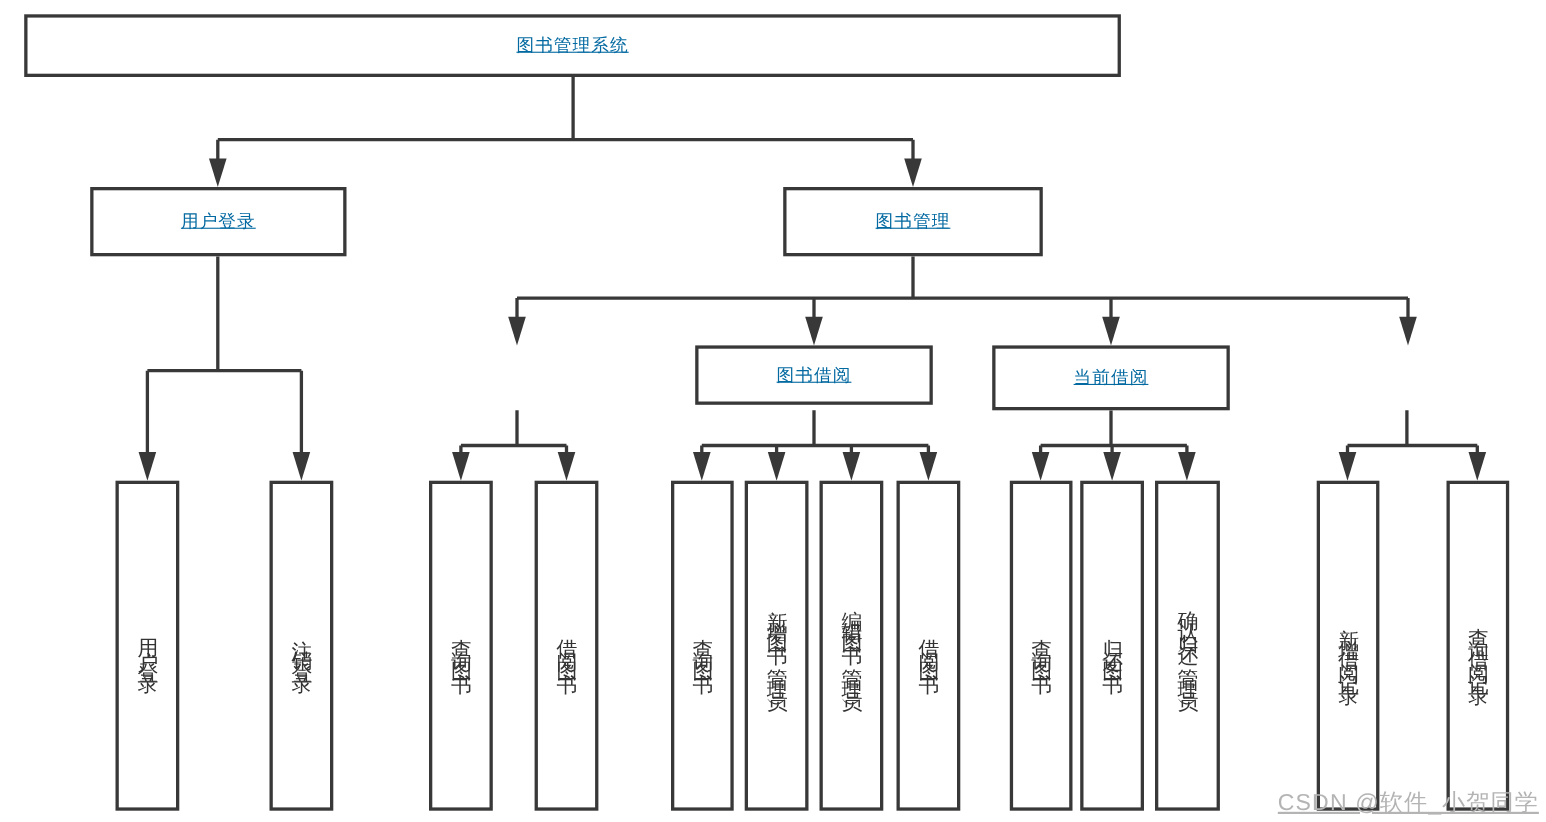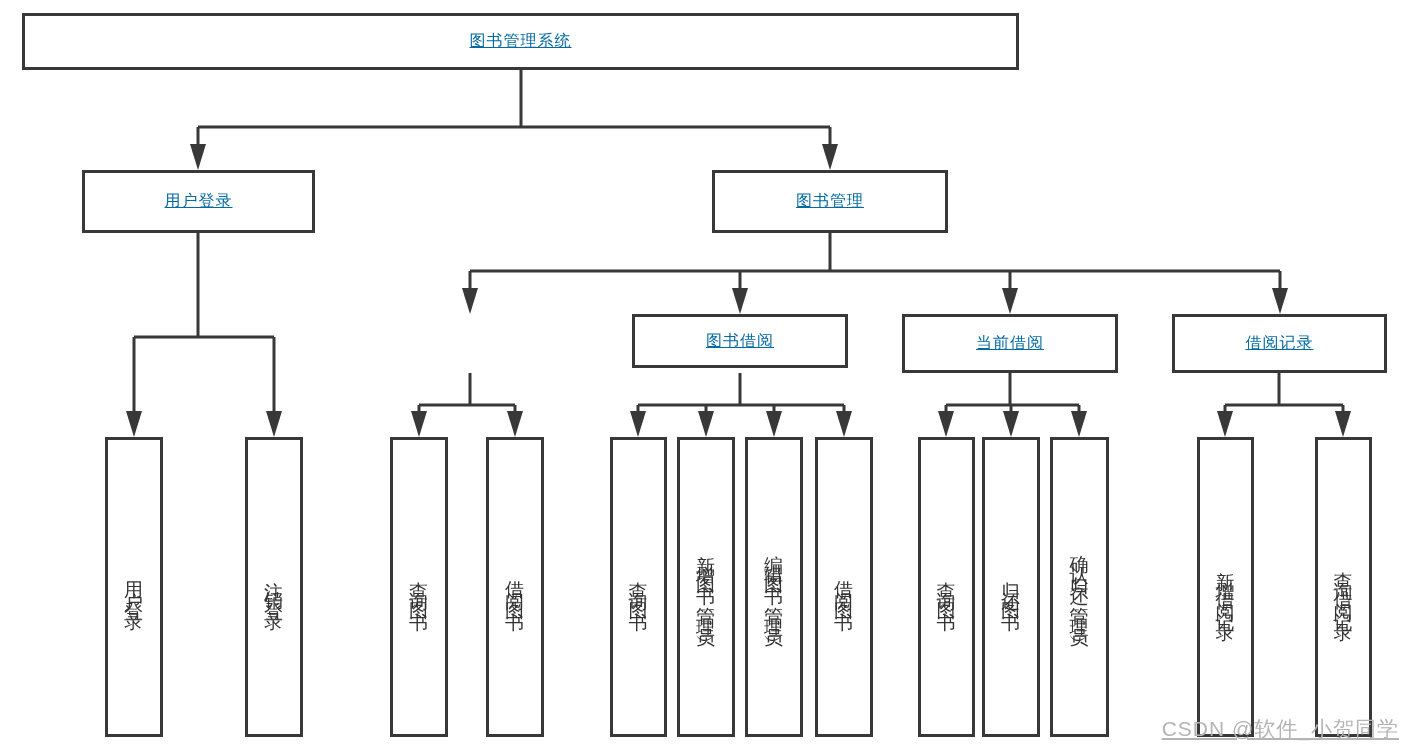--- a/index.html
+++ b/index.html
@@ -113,23 +113,20 @@
   <div class="hbox" style="left:712px;top:170px;width:236px;height:63px">
     <span class="hlabel">图书管理</span>
   </div>
 
   <div class="hbox" style="left:632px;top:314px;width:216px;height:54px">
     <span class="hlabel">图书借阅</span>
   </div>
   <div class="hbox" style="left:902px;top:314px;width:216px;height:59px">
     <span class="hlabel">当前借阅</span>
   </div>
-  <div class="hbox" style="left:1172px;top:314px;width:215px;height:59px">
-    <span class="hlabel">借阅记录</span>
-  </div>
 
   <div class="vbox" style="left:105px;top:437px;width:58px;height:300px">
     <span class="vlabel">用户登录</span>
   </div>
   <div class="vbox" style="left:245px;top:437px;width:58px;height:300px">
     <span class="vlabel">注销登录</span>
   </div>
 
   <div class="vbox" style="left:390px;top:437px;width:58px;height:300px">
     <span class="vlabel">查询图书</span>

